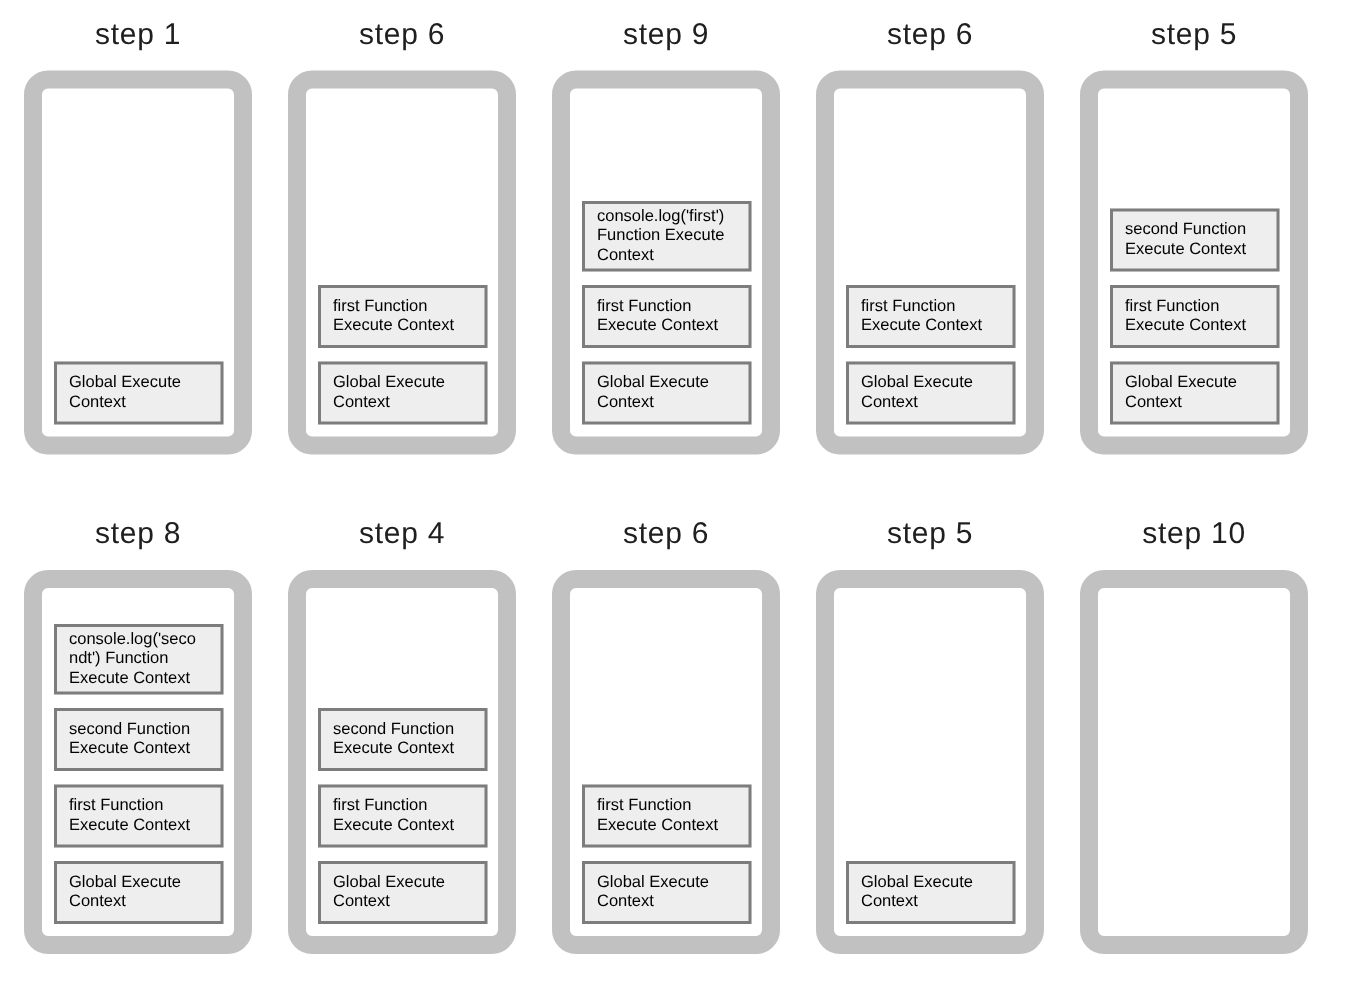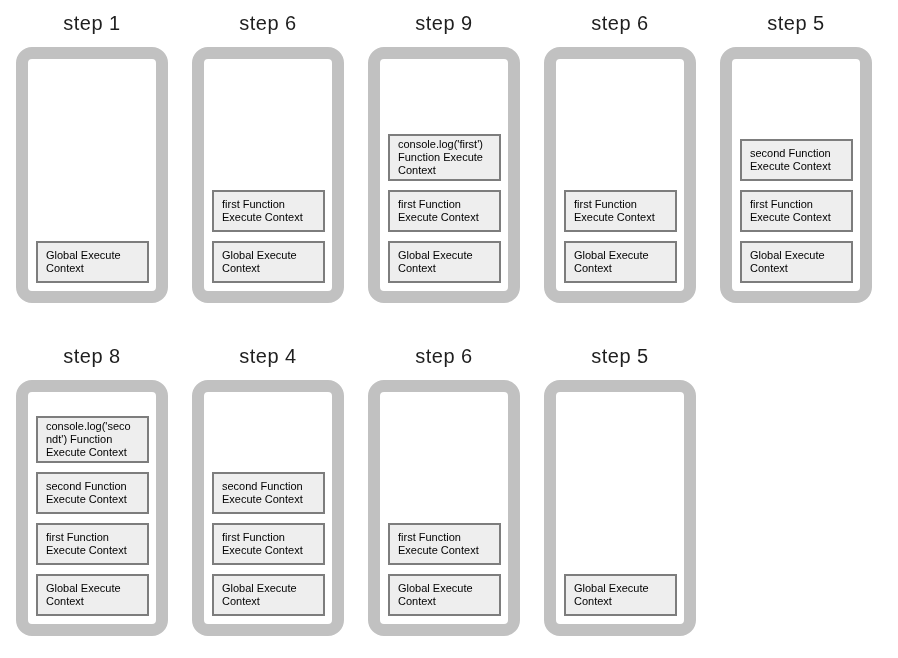--- a/index.html
+++ b/index.html
@@ -162,15 +162,19 @@
     </div>
 
     <div class="step">
       <div class="step-title">step 5</div>
       <div class="frame">
           <div class="ctx-box">Global Execute
 Context</div>
         </div>
     </div>
 
+    <div class="step">
+      <div class="step-title">step 10</div>
+      <div class="frame"></div>
+    </div>
 
   </div>
 </div>
 
 </body></html>

